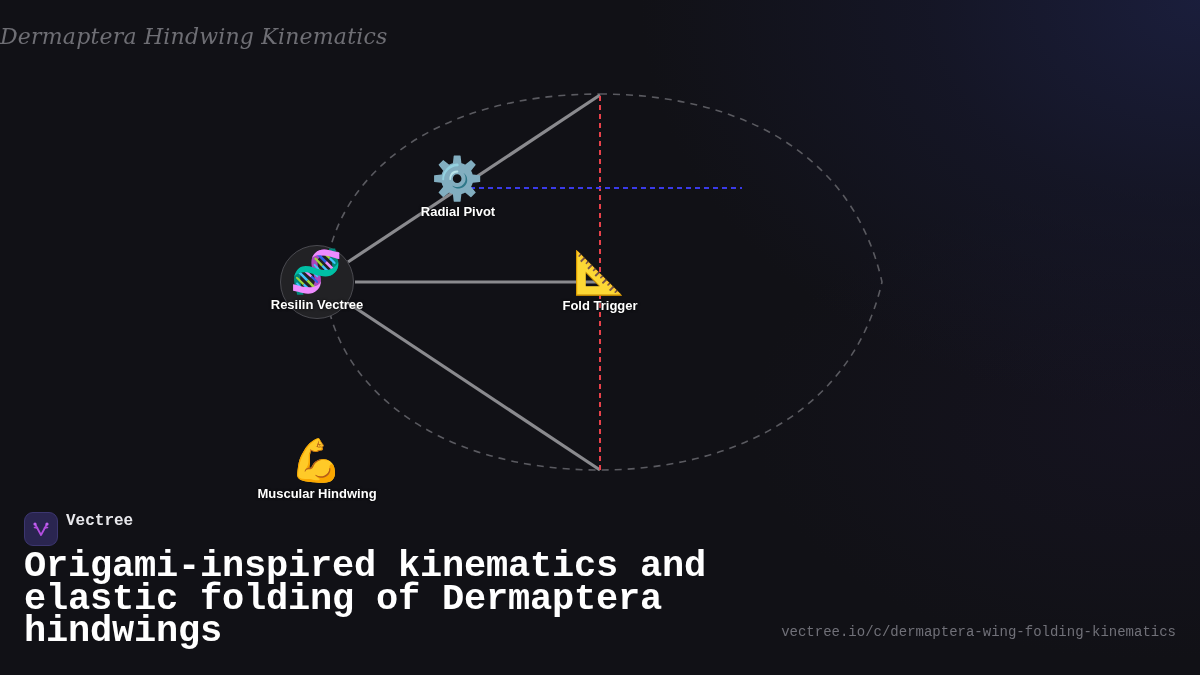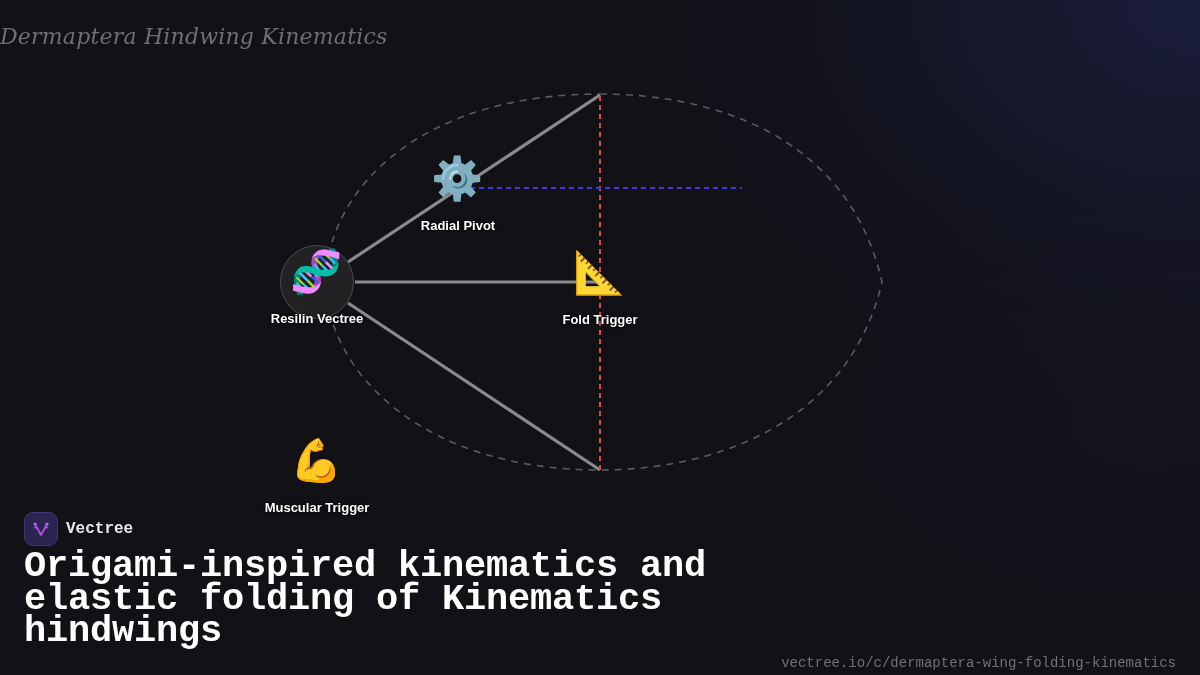--- a/index.html
+++ b/index.html
@@ -25,50 +25,50 @@
     svg.diagram { position: absolute; left: 0; top: 0; width: 1200px; height: 675px; }
     .node {
       position: absolute; text-align: center; transform: translateX(-50%);
       white-space: nowrap;
     }
     .node .emoji {
       display: block; font-size: 42px; line-height: 48px; height: 48px;
     }
     .node .label {
       display: block; font-size: 13px; font-weight: bold; color: #ffffff;
-      margin-top: 15px;
+      margin-top: 1px;
       text-shadow: 0 0 3px #000;
     }
     .hub-circle {
       position: absolute; left: 280px; top: 245px; width: 74px; height: 74px;
       border-radius: 50%; background: #222225; border: 1.5px solid #4a4a50;
       box-sizing: border-box;
     }
     .brand {
-      position: absolute; left: 24px; top: 512px; display: flex; align-items: center;
+      position: absolute; left: 24px; top: 512px; display: flex; align-items: flex-start;
     }
     .brand-logo {
       width: 34px; height: 34px; border-radius: 9px;
       background: #2a2550; border: 1px solid #3c3670; box-sizing: border-box;
       display: flex; align-items: center; justify-content: center;
     }
     .brand-name {
       margin-left: 8px; font-family: "Liberation Mono", monospace; font-weight: bold;
       font-size: 16px; color: #e8e8ec;
     }
     .headline {
       position: absolute; left: 24px; top: 550px; width: 760px;
       font-family: "Liberation Mono", "DejaVu Sans Mono", monospace;
       font-weight: bold; font-size: 37px; line-height: 32.5px; color: #ffffff;
       letter-spacing: -0.2px;
     }
     .url {
       position: absolute; right: 24px; top: 624px;
       font-family: "Liberation Mono", "DejaVu Sans Mono", monospace;
-      font-size: 14px; color: #707078; margin-top: 31px;
+      font-size: 14px; color: #707078;
     }
   </style>
 </head>
 <body>
 
 <div class="bg-glow"></div>
 
 <div class="diagram-title">Dermaptera Hindwing Kinematics</div>
 
 <svg class="diagram" viewBox="0 0 1200 675">
@@ -96,30 +96,30 @@
   <span class="label">Radial Pivot</span>
 </div>
 
 <div class="node" style="left:600px; top:249px;">
   <span class="emoji">📐</span>
   <span class="label">Fold Trigger</span>
 </div>
 
 <div class="node" style="left:317px; top:437px;">
   <span class="emoji">💪</span>
-  <span class="label">Muscular Trigger</span>
+  <span class="label">Muscular Hindwing</span>
 </div>
 
 <div class="brand">
   <div class="brand-logo">
     <svg width="20" height="20" viewBox="0 0 20 20">
       <path d="M4 5 L10 16 L16 5" fill="none" stroke="#b44ee0" stroke-width="1.8" stroke-linecap="round" stroke-linejoin="round"></path>
       <path d="M6.5 9 L3.5 8.5 M13.5 9 L16.5 8.5" stroke="#b44ee0" stroke-width="1.6" stroke-linecap="round"></path>
       <circle cx="4" cy="5" r="1.6" fill="#c060f0"></circle>
       <circle cx="16" cy="5" r="1.6" fill="#c060f0"></circle>
     </svg>
   </div>
   <span class="brand-name">Vectree</span>
 </div>
 
-<div class="headline">Origami-inspired kinematics and elastic folding of Kinematics hindwings</div>
+<div class="headline">Origami-inspired kinematics and elastic folding of Dermaptera hindwings</div>
 
 <div class="url">vectree.io/c/dermaptera-wing-folding-kinematics</div>
 
 </body></html>

